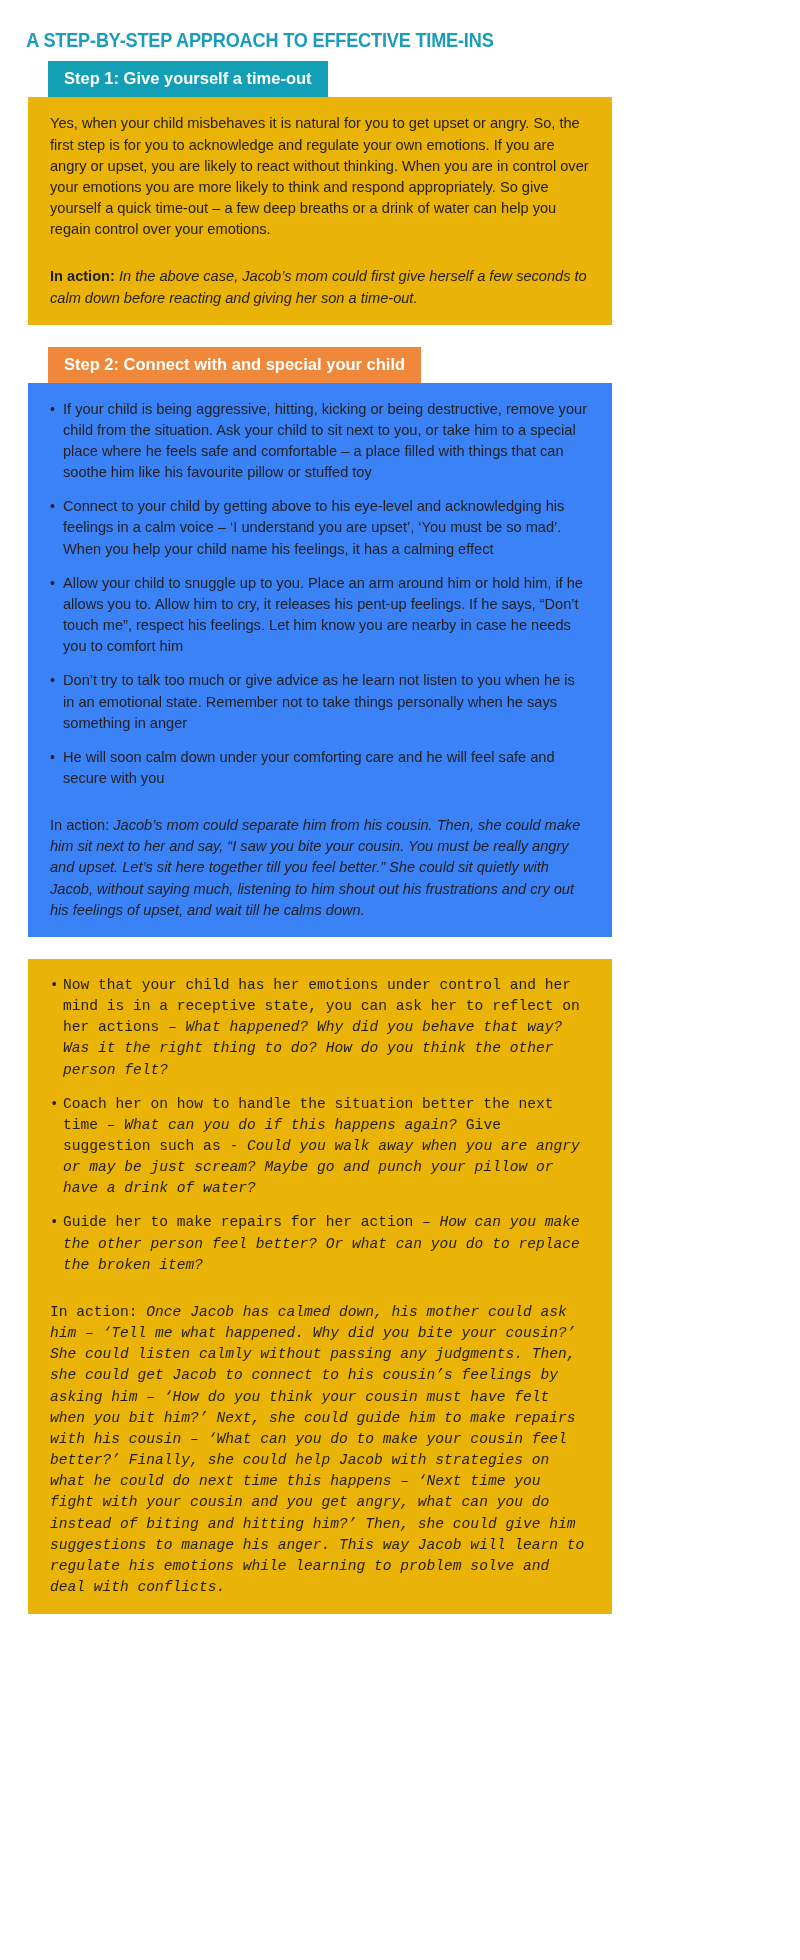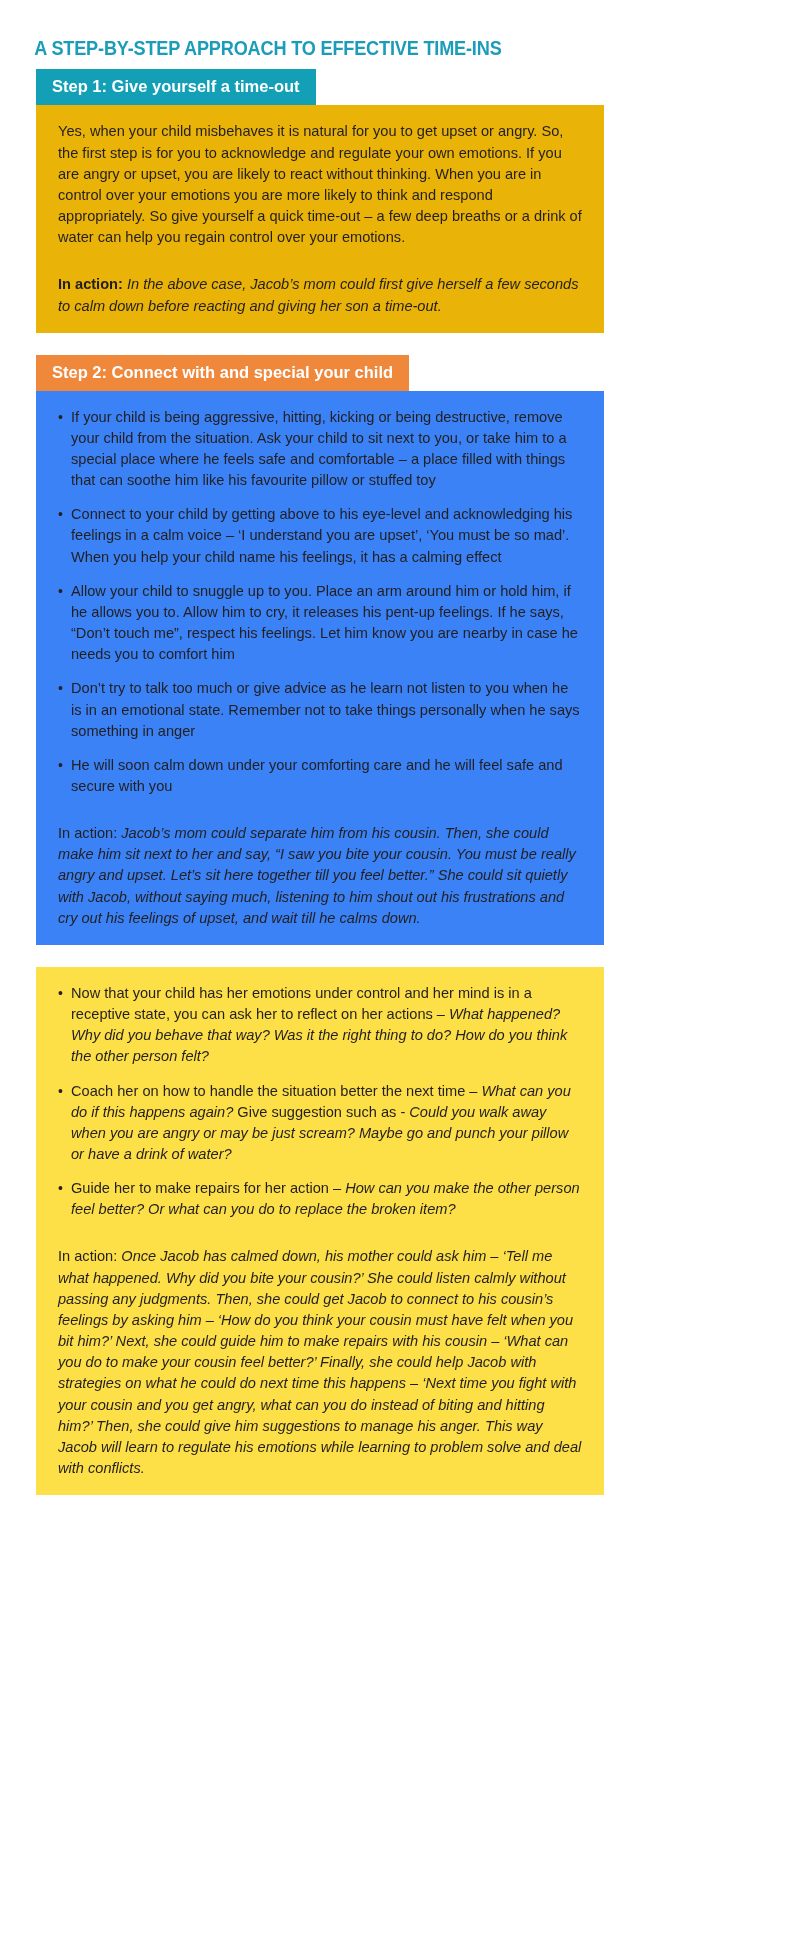--- a/index.html
+++ b/index.html
@@ -8,21 +8,21 @@
     background: #ffffff;
   }
   body {
     width: 800px;
     font-family: "Liberation Sans", sans-serif;
     -webkit-font-smoothing: antialiased;
   }
   #page {
     width: 640px;
     margin: 0;
-    padding: 12px;
+    padding: 4px;
     background: #ffffff;
     box-sizing: border-box;
   }
   .doc-title {
     color: #1b9cb8;
     font-weight: bold;
     font-size: 19.5px;
     letter-spacing: -0.2px;
     padding: 26px 0 10px 24px;
     line-height: 1.1;
@@ -40,20 +40,21 @@
     display: inline-block;
     color: #ffffff;
     font-weight: bold;
     font-size: 16.5px;
     padding: 8px 16px 9px 16px;
     line-height: 1.15;
     box-sizing: border-box;
   }
   .step-header-row {
     line-height: 0;
+    margin-left: 20px;
   }
   .step-body {
     font-size: 14.6px;
     line-height: 1.45;
     color: #231f20;
     padding: 16px 22px 16px 22px;
     box-sizing: border-box;
   }
   .para {
     margin: 0 0 11px 0;
@@ -129,21 +130,21 @@
         <li>Don’t try to talk too much or give advice as he learn not listen to you when he is in an emotional state. Remember not to take things personally when he says something in anger</li>
         <li>He will soon calm down under your comforting care and he will feel safe and secure with you</li>
       </ul>
       <p class="para inaction"><span class="inaction-label-plain">In action:</span> <span class="italic">Jacob’s mom could separate him from his cousin. Then, she could make him sit next to her and say, “I saw you bite your cousin. You must be really angry and upset. Let’s sit here together till you feel better.” She could sit quietly with Jacob, without saying much, listening to him shout out his frustrations and cry out his feelings of upset, and wait till he calms down.</span></p>
     </div>
   </div>
 
   <div class="step-gap"></div>
 
   <div class="step-block">
-    <div class="step-body" style="background: #fde047;">
+    <div class="step-body" style="background: #eab308; font-family: Liberation Mono, monospace;">
       <ul class="bullets">
         <li>Now that your child has her emotions under control and her mind is in a receptive state, you can ask her to reflect on her actions – <i>What happened? Why did you behave that way? Was it the right thing to do? How do you think the other person felt?</i></li>
         <li>Coach her on how to handle the situation better the next time – <i>What can you do if this happens again?</i> Give suggestion such as - <i>Could you walk away when you are angry or may be just scream? Maybe go and punch your pillow or have a drink of water?</i></li>
         <li>Guide her to make repairs for her action – <i>How can you make the other person feel better? Or what can you do to replace the broken item?</i></li>
       </ul>
       <p class="para inaction"><span class="inaction-label-plain">In action:</span> <span class="italic">Once Jacob has calmed down, his mother could ask him – ‘Tell me what happened. Why did you bite your cousin?’ She could listen calmly without passing any judgments. Then, she could get Jacob to connect to his cousin’s feelings by asking him – ‘How do you think your cousin must have felt when you bit him?’ Next, she could guide him to make repairs with his cousin – ‘What can you do to make your cousin feel better?’ Finally, she could help Jacob with strategies on what he could do next time this happens – ‘Next time you fight with your cousin and you get angry, what can you do instead of biting and hitting him?’ Then, she could give him suggestions to manage his anger. This way Jacob will learn to regulate his emotions while learning to problem solve and deal with conflicts.</span></p>
     </div>
   </div>
 
   <div class="bottom-pad"></div>

